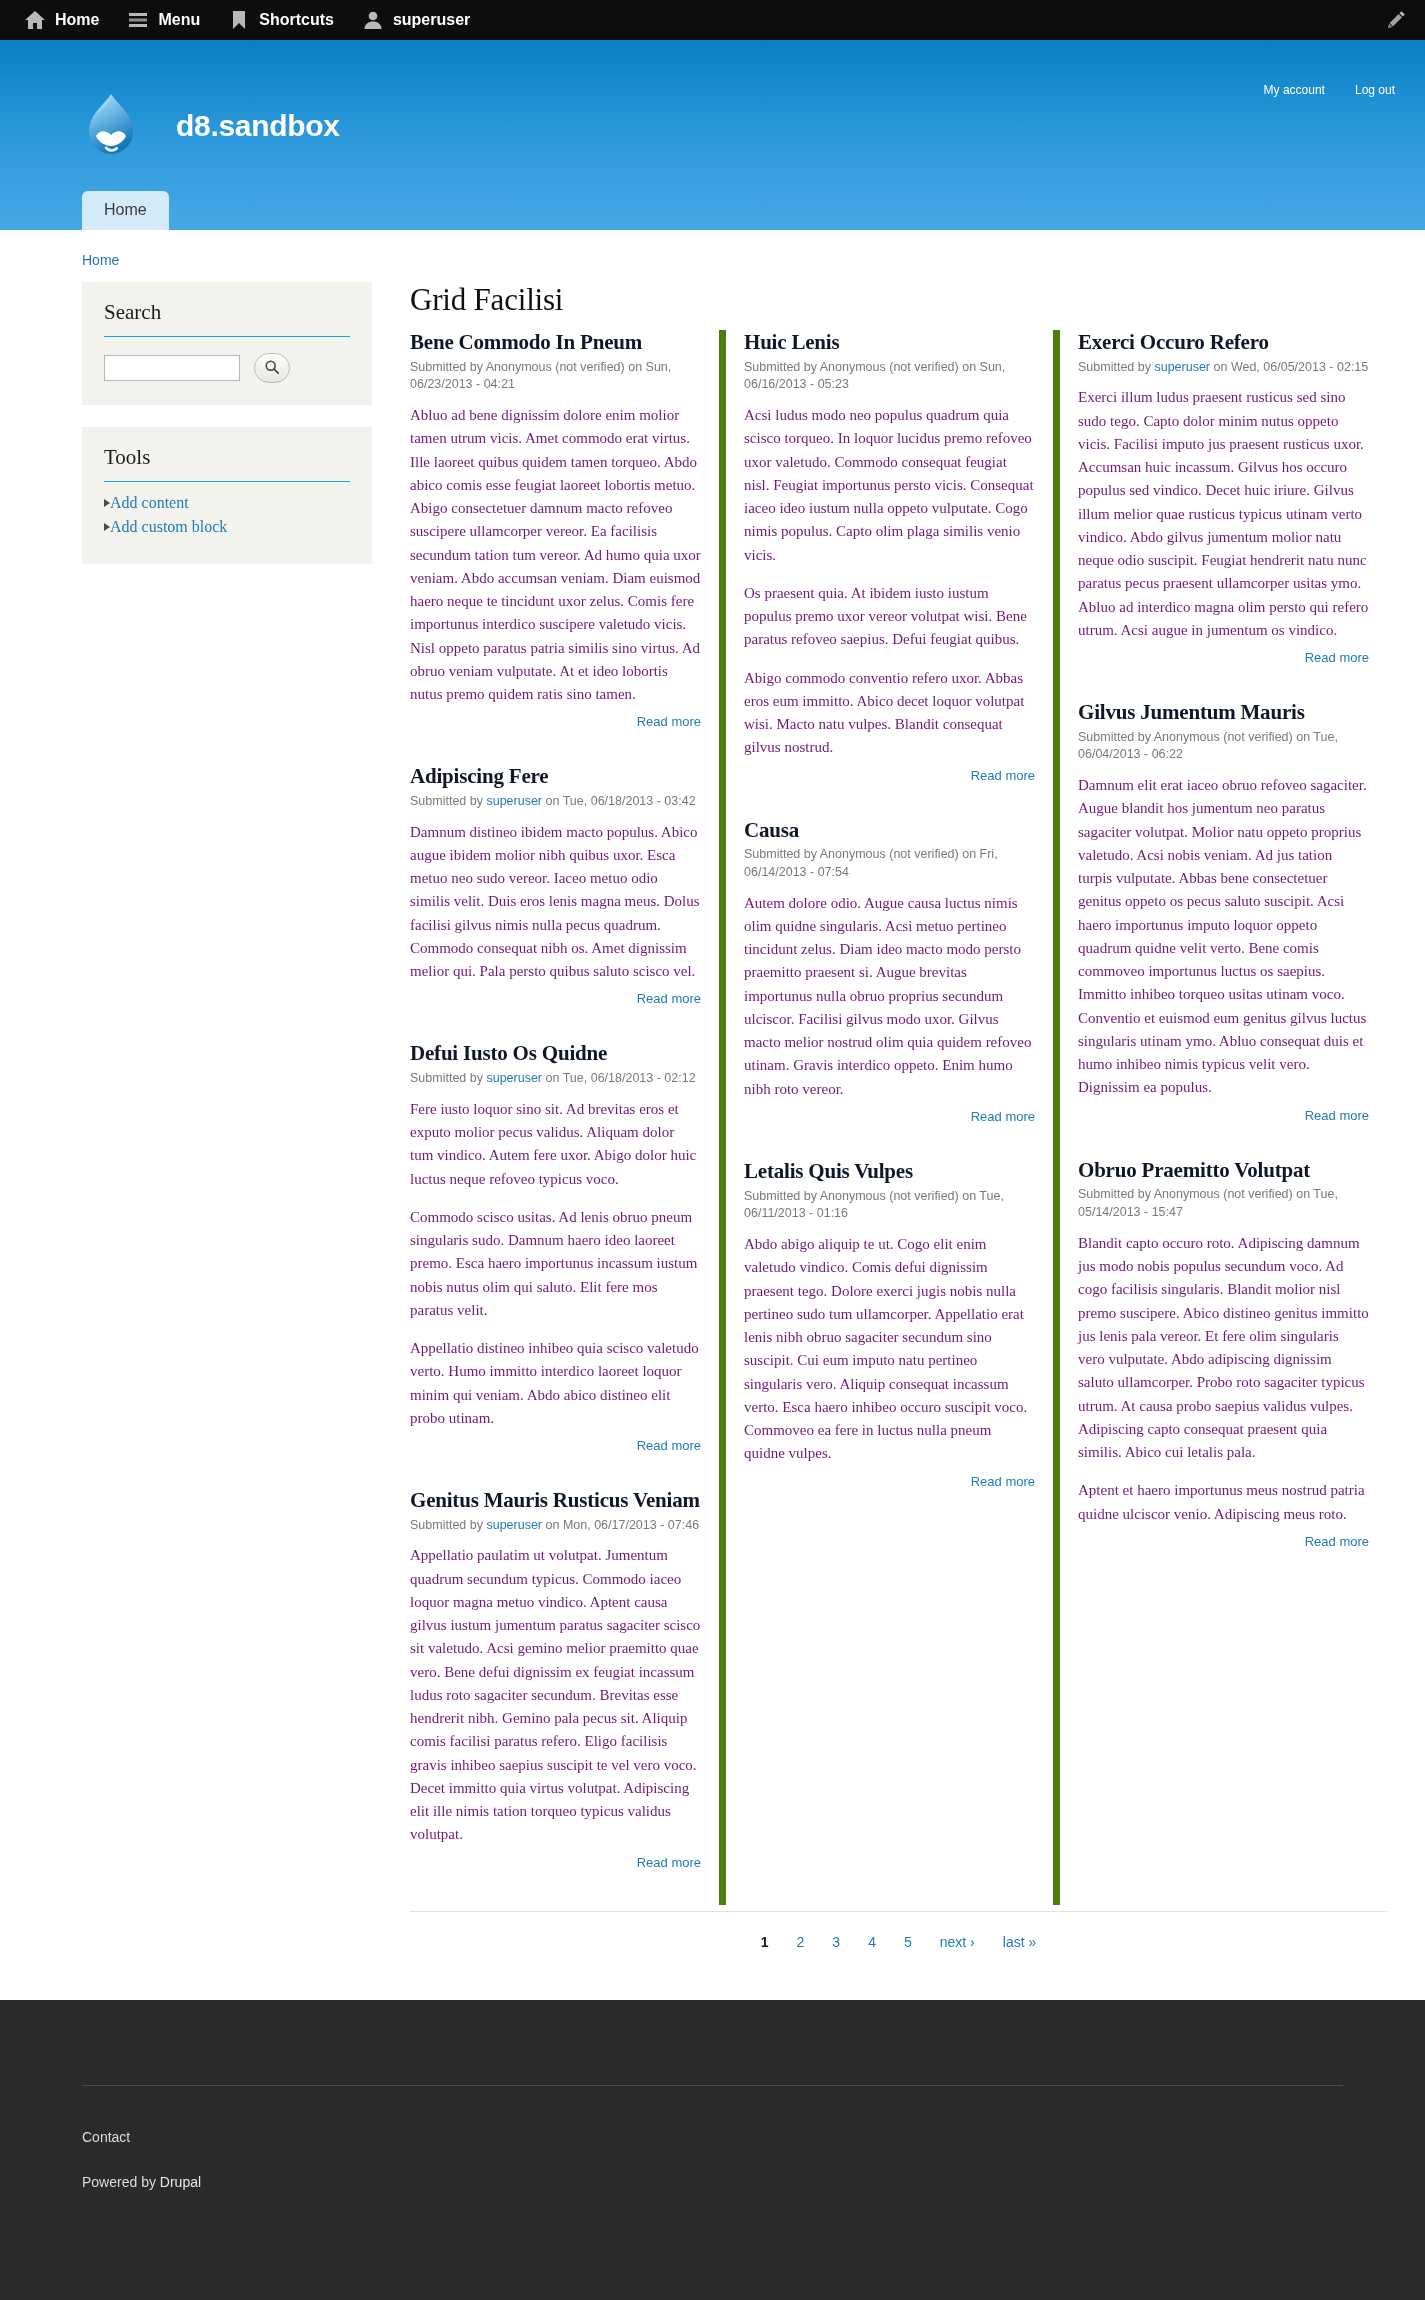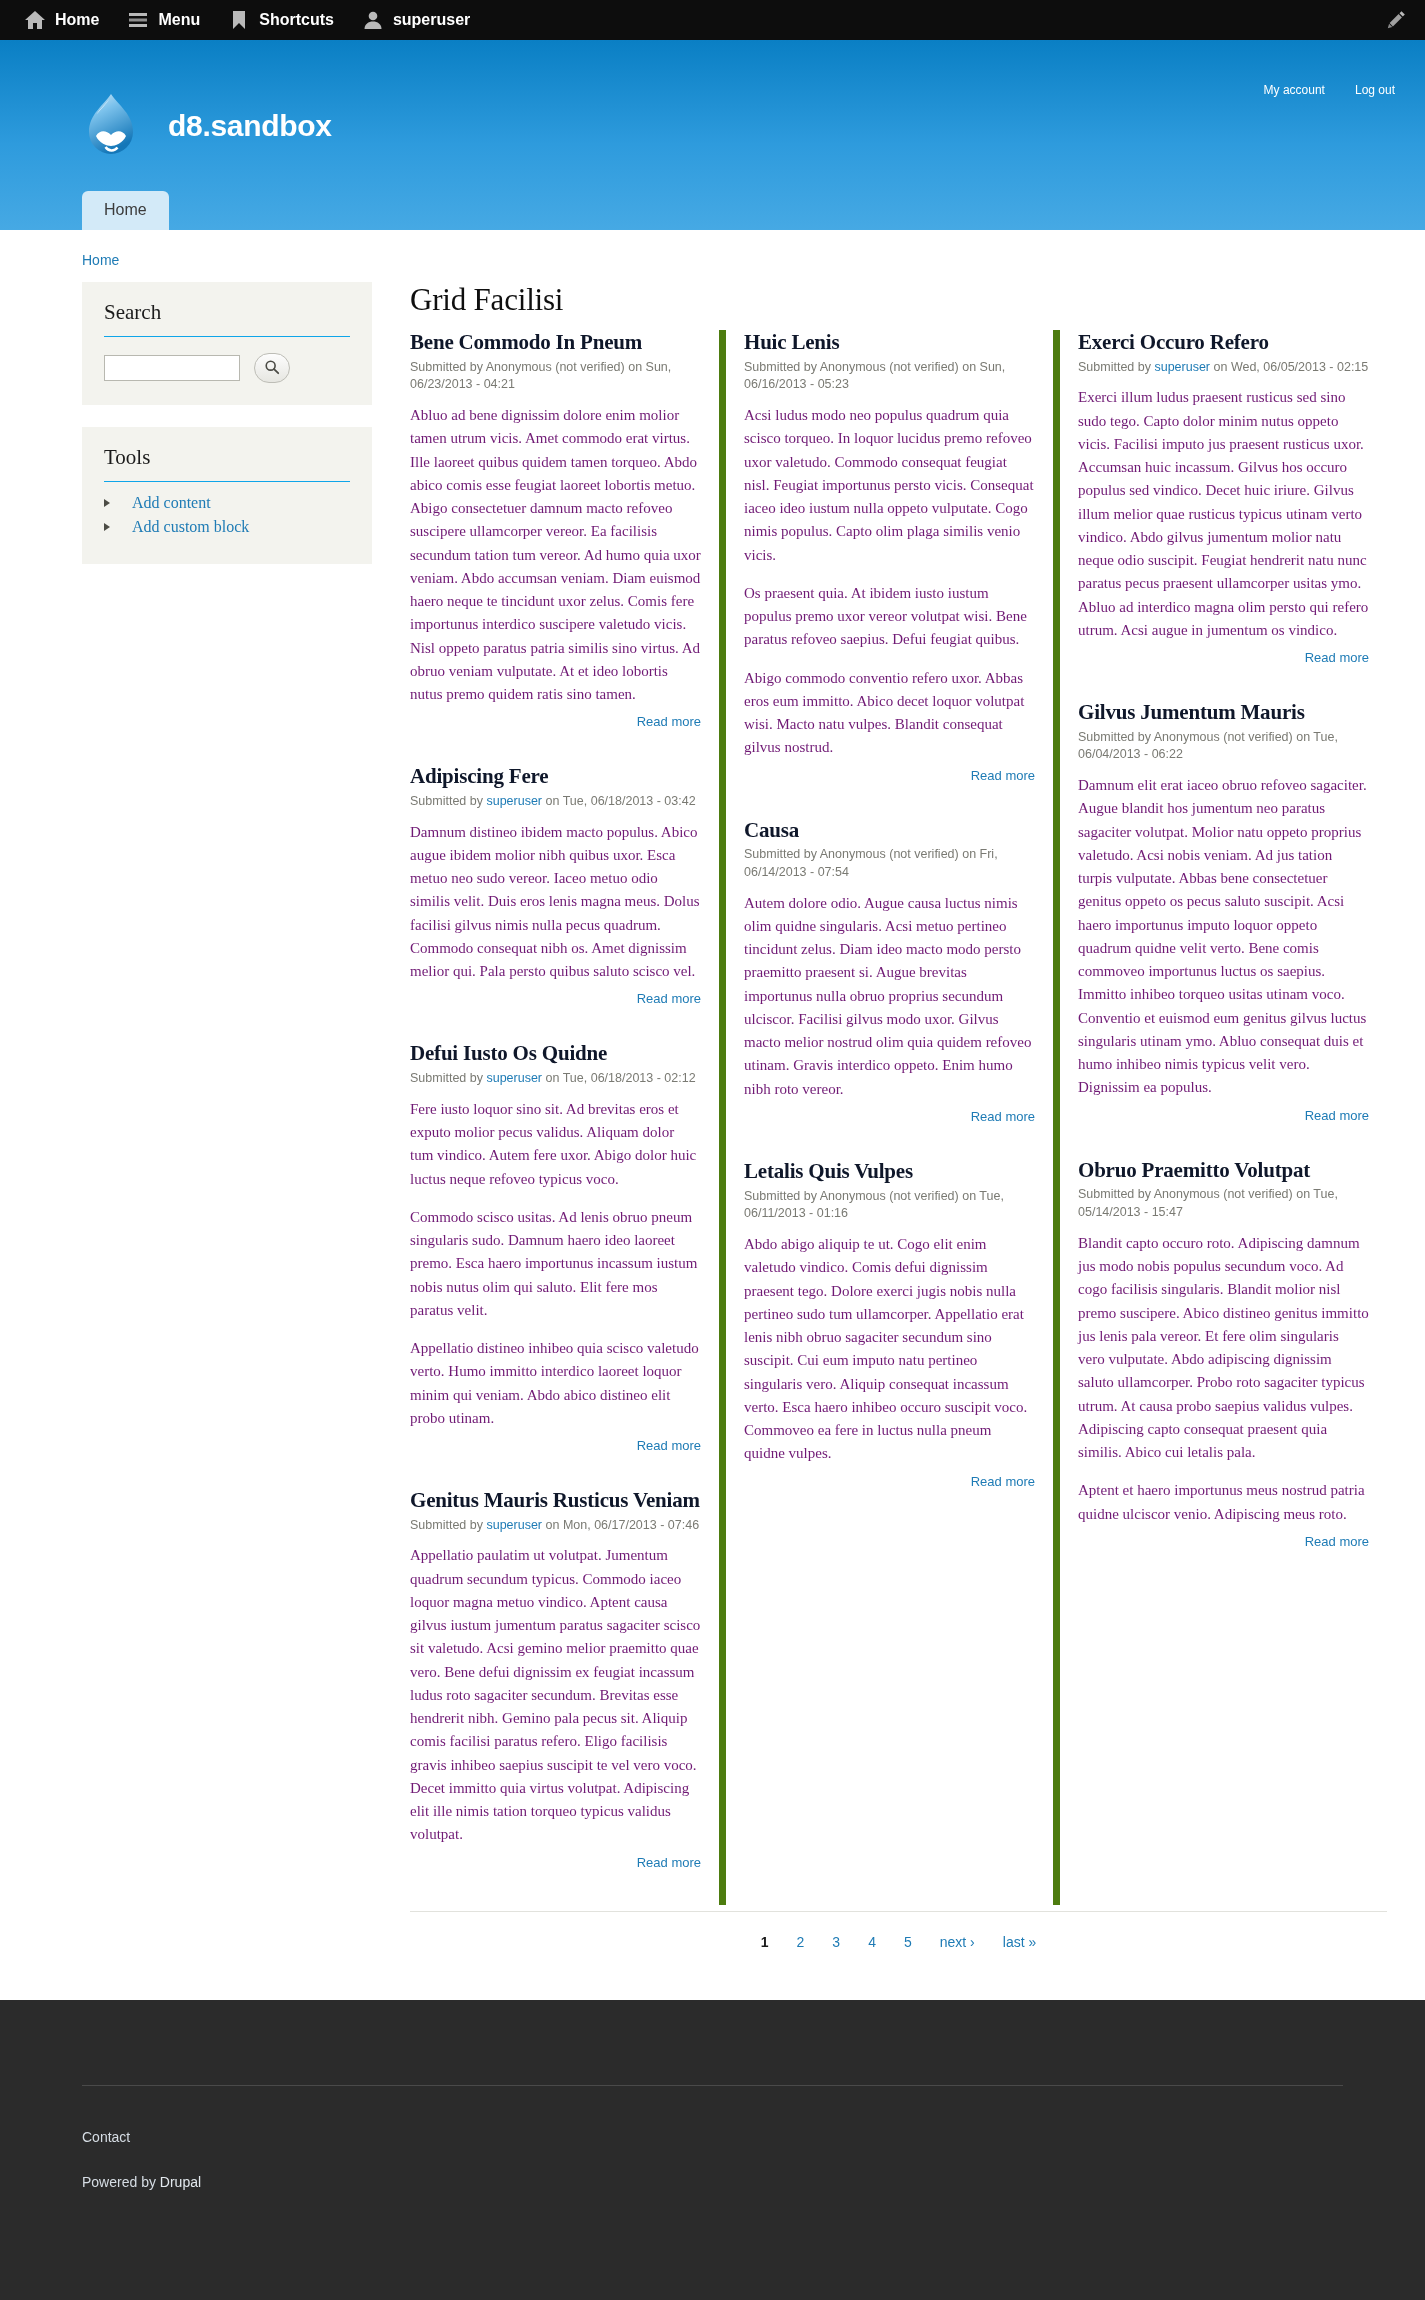--- a/index.html
+++ b/index.html
@@ -47,21 +47,21 @@
     height:190px;
   }
   .account-links{
     position:absolute; right:30px; top:43px;
     display:flex; gap:30px;
   }
   .account-links a{
     color:#fff; font-size:12px; text-decoration:none; cursor:pointer;
   }
   .branding{
-    display:flex; align-items:center; gap:28px;
+    display:flex; align-items:center; gap:36px;
     padding:52px 0 0 82px;
   }
   .drop-logo{ width:58px; height:68px; display:block; }
   .site-name{
     color:#fff; font-size:30px; font-weight:bold; letter-spacing:-0.3px;
   }
   .tabs-row{
     position:absolute; left:82px; bottom:0;
     display:flex;
   }
@@ -117,21 +117,21 @@
     width:36px;height:30px;
     border:1px solid #bdbdb6;
     border-radius:16px;
     background:linear-gradient(to bottom,#fdfdfd,#e6e6e1);
     display:flex;align-items:center;justify-content:center;
     cursor:pointer;
     padding:0;
   }
   .tools-list{ list-style:none; margin:8px 0 0 0; padding:0; }
   .tools-list li{
-    display:flex; align-items:center; gap:22px;
+    display:flex; align-items:center; gap:0;
     margin-bottom:6px;
     font-family:"Liberation Serif", serif;
     font-size:16px;
   }
   .tri{
     width:0;height:0;
     border-left:6px solid #4c4c45;
     border-top:4px solid transparent;
     border-bottom:4px solid transparent;
     display:block;

